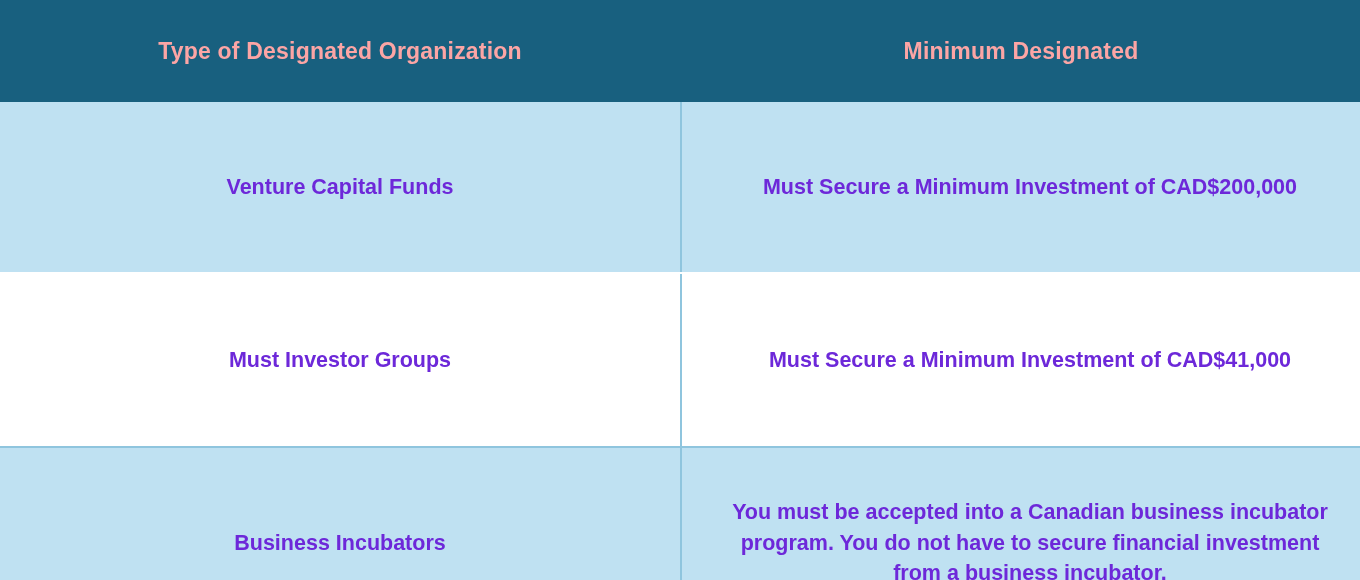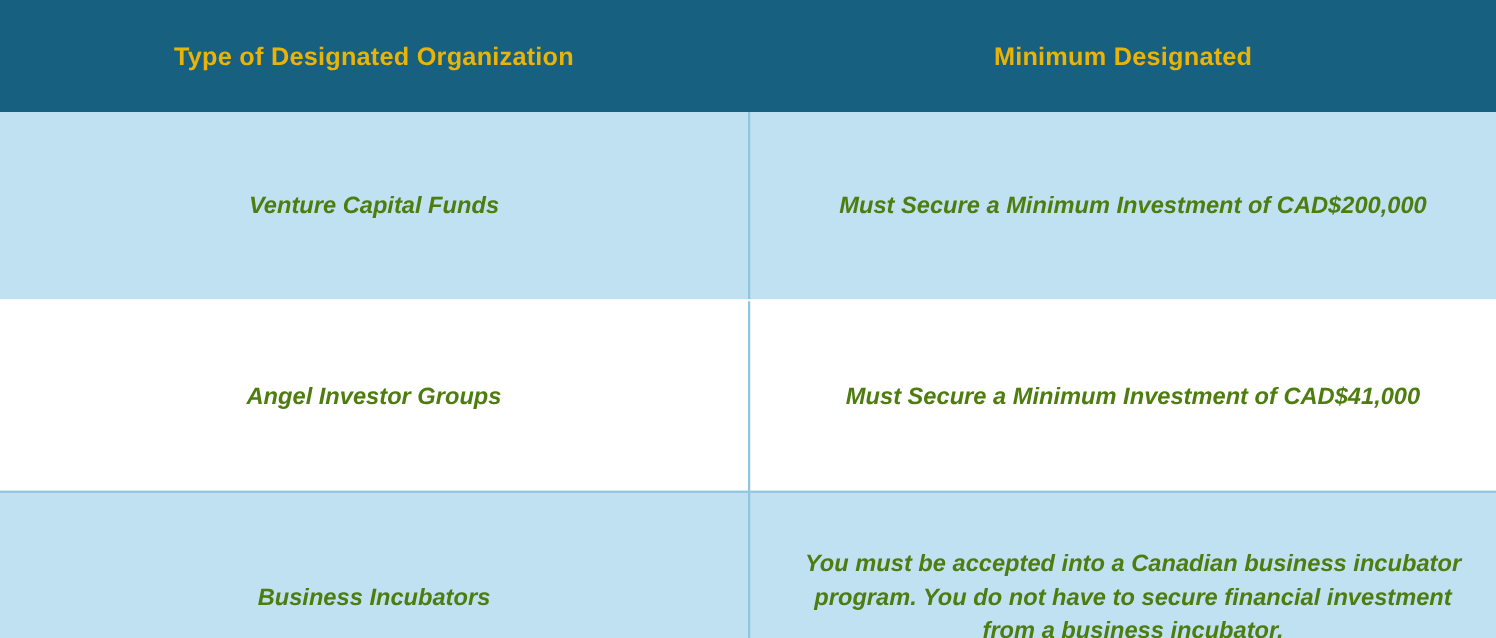--- a/index.html
+++ b/index.html
@@ -21,44 +21,43 @@
   table.info-table {
     width: 1360px;
     border-collapse: collapse;
     table-layout: fixed;
   }
   table.info-table col.col-type { width: 681px; }
   table.info-table col.col-amount { width: 679px; }
 
   thead th {
     background: #18607f;
-    color: #eab308;
+    color: #fca5a5;
     font-size: 23px;
     font-weight: bold;
     height: 102px;
     text-align: center;
     vertical-align: middle;
     padding: 0 10px;
     border: none;
     letter-spacing: 0.2px;
   }
   thead th.th-divider {
     border-left: 2px solid #18607f;
   }
 
   tbody td {
     font-size: 21.5px;
     font-weight: bold;
-    color: #4d7c0f;
+    color: #6d28d9;
     text-align: center;
     vertical-align: middle;
     padding: 10px 26px;
     line-height: 1.42;
     border-bottom: 2px solid #ffffff;
-    font-style: italic;
   }
   tbody tr.row-shaded td { background: #bfe1f2; }
   tbody tr.row-plain td  { background: #ffffff; }
 
   tbody td.cell-type {
     border-right: 2px solid #8fc5de;
   }
   tbody tr.row-plain td.cell-type {
     border-right: 2px solid #8fc5de;
   }
@@ -87,21 +86,21 @@
         <th>Type of Designated Organization</th>
         <th class="th-divider">Minimum Designated</th>
       </tr>
     </thead>
     <tbody>
       <tr class="row-shaded r1">
         <td class="cell-type">Venture Capital Funds</td>
         <td class="cell-amount">Must Secure a Minimum Investment of CAD$200,000</td>
       </tr>
       <tr class="row-plain r2">
-        <td class="cell-type">Angel Investor Groups</td>
+        <td class="cell-type">Must Investor Groups</td>
         <td class="cell-amount">Must Secure a Minimum Investment of CAD$41,000</td>
       </tr>
       <tr class="row-shaded r3">
         <td class="cell-type">Business Incubators</td>
         <td class="cell-amount">You must be accepted into a Canadian business incubator program. You do not have to secure financial investment from a business incubator.</td>
       </tr>
     </tbody>
   </table>
 </div>
 

